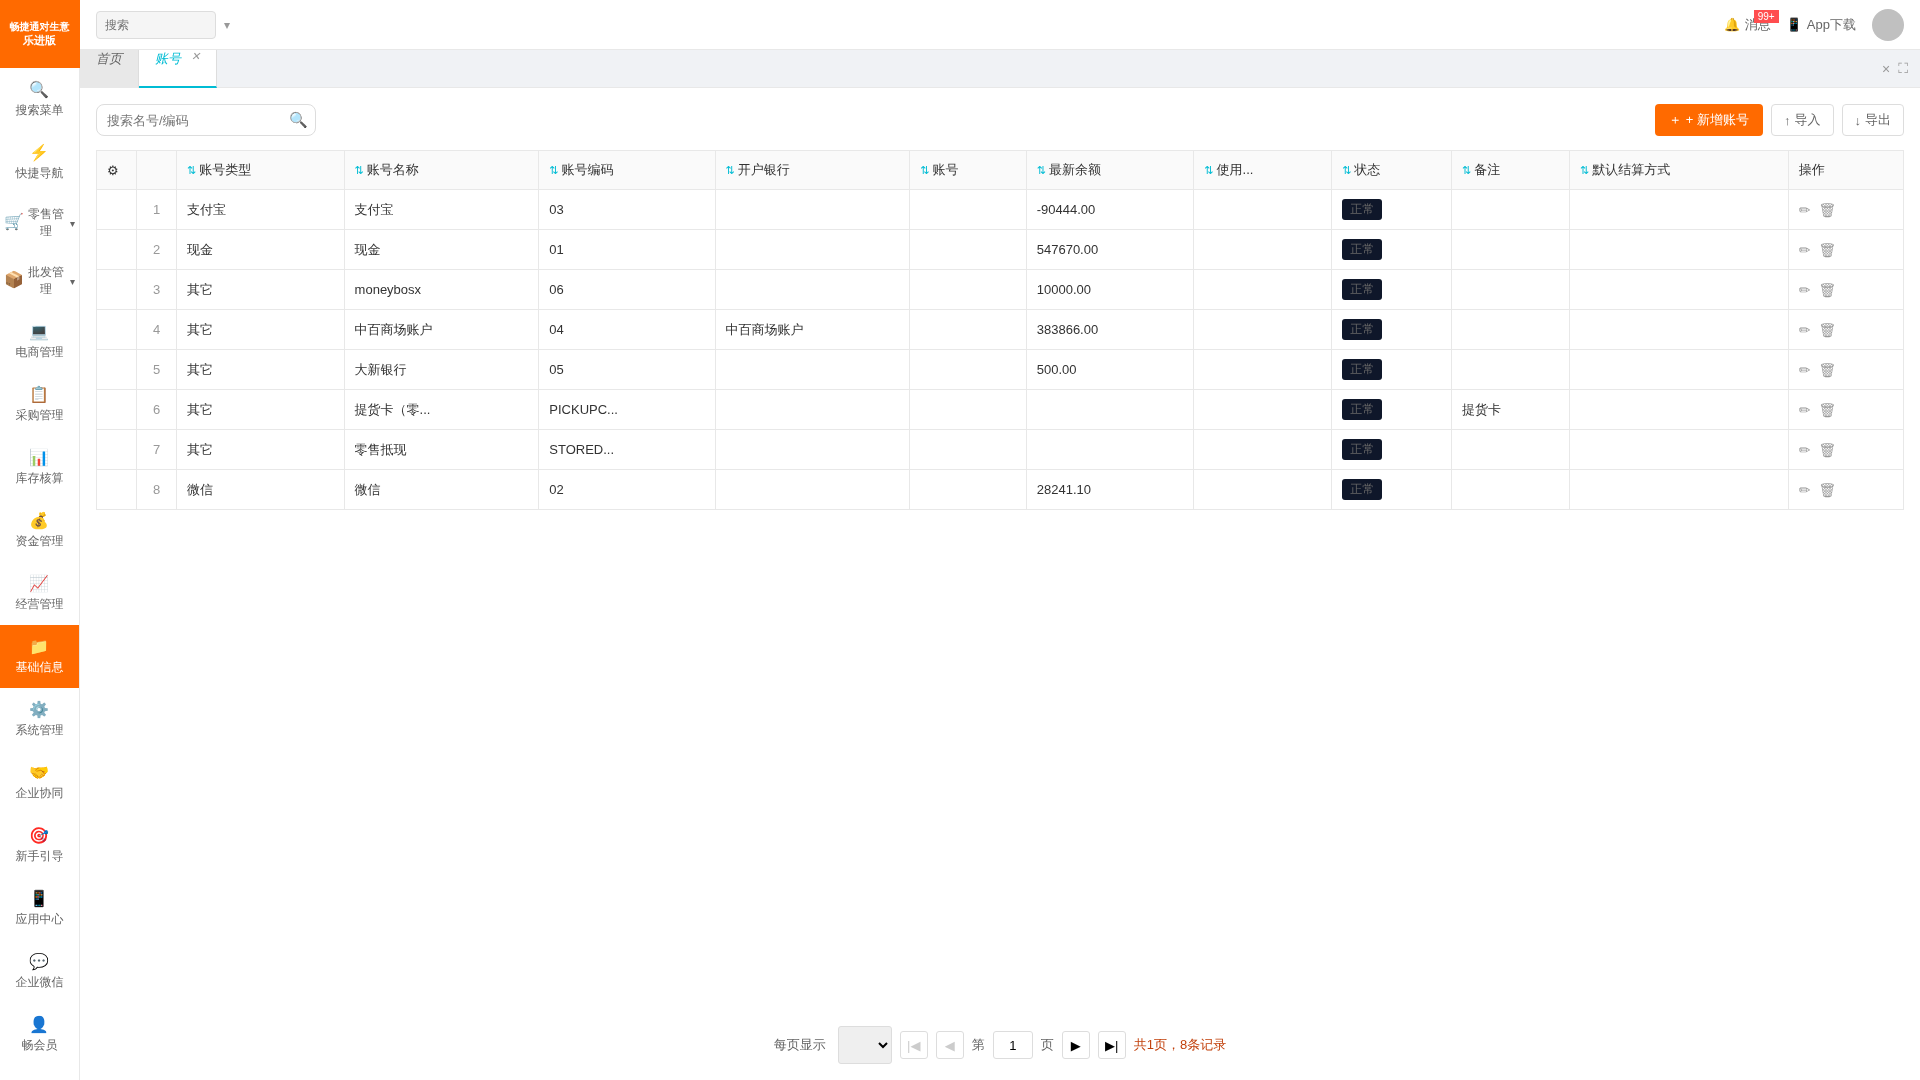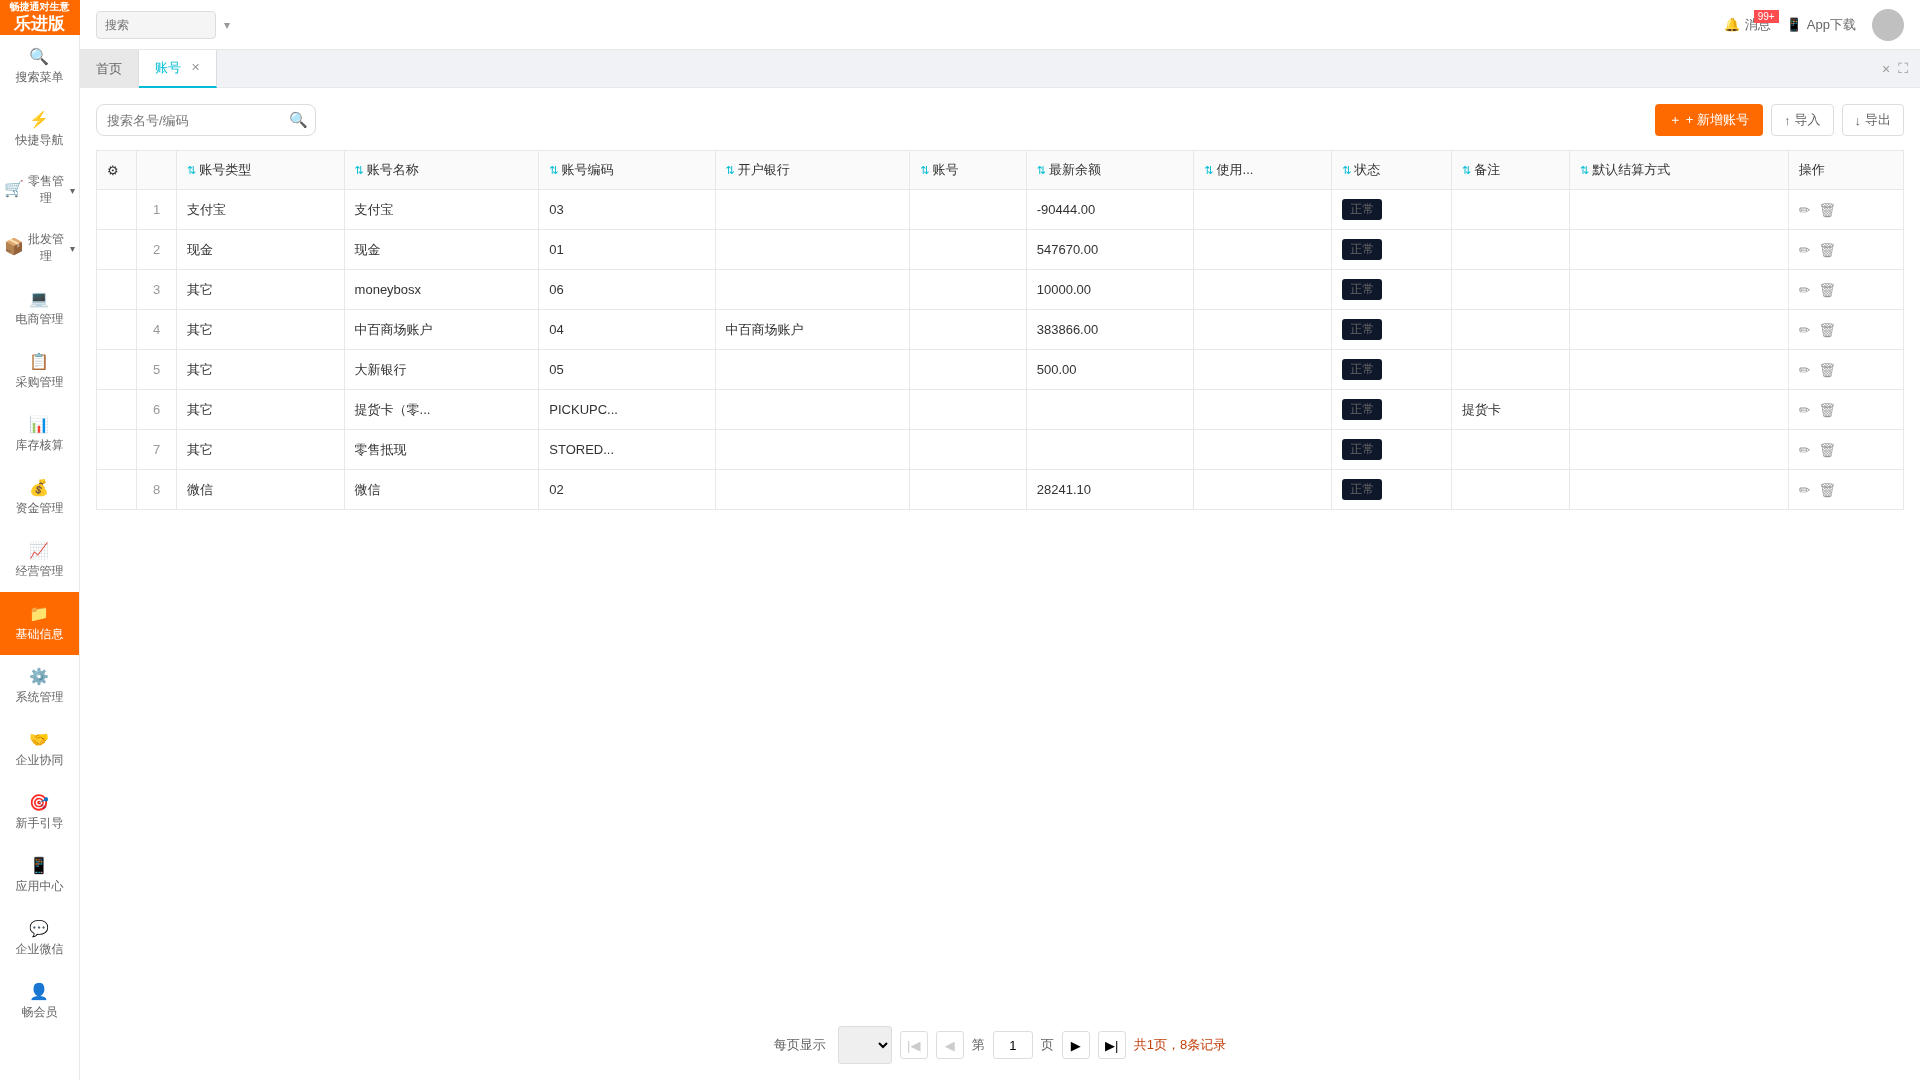--- a/index.html
+++ b/index.html
@@ -10,21 +10,21 @@
       width: 80px;
       background: #fff;
       display: flex;
       flex-direction: column;
       align-items: center;
       border-right: 1px solid #e8e8e8;
       flex-shrink: 0;
     }
     .sidebar-logo {
       width: 80px;
-      height: 35px;
+      height: 68px;
       background: #ff6a00;
       display: flex;
       align-items: center;
       justify-content: center;
       color: white;
       font-size: 11px;
       font-weight: bold;
     }
     .sidebar-logo-text { text-align: center; line-height: 1.3; }
     .sidebar-item {
@@ -118,28 +118,29 @@
       background: #f0f2f5;
       display: flex;
       align-items: center;
       padding: 0 0;
       border-bottom: 1px solid #e8e8e8;
       flex-shrink: 0;
     }
     .tab-item {
       height: 38px;
       display: flex;
-      align-items: center;
+      align-items: flex-start;
       padding: 0 16px;
       cursor: pointer;
       font-size: 13px;
       color: #666;
       background: #e8e8e8;
       border-right: 1px solid #ddd;
       gap: 6px;
+      font-style: italic;
     }
     .tab-item.active {
       background: #fff;
       color: #00bcd4;
       border-bottom: 2px solid #00bcd4;
     }
     .tab-close {
       font-size: 11px;
       color: #999;
       cursor: pointer;
@@ -293,21 +294,21 @@
     }
     .total-label { color: #c2410c; }
   </style>
 </head>
 <body>
 
 <div class="sidebar">
   <div class="sidebar-logo">
     <div class="sidebar-logo-text">
       <div style="font-size:10px;">畅捷通对生意</div>
-      <div style="font-size:17px;">乐进版</div>
+      <div style="font-size:11px;">乐进版</div>
     </div>
   </div>
 
   <div class="sidebar-item">
     <div class="sidebar-item-icon">🔍</div>
     <div>搜索菜单</div>
   </div>
   <div class="sidebar-item">
     <div class="sidebar-item-icon">⚡</div>
     <div>快捷导航</div>

